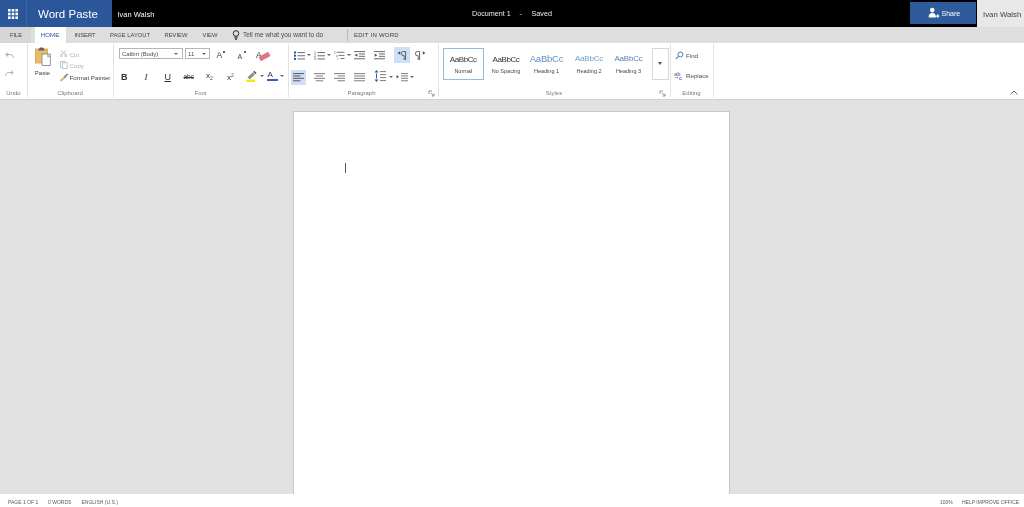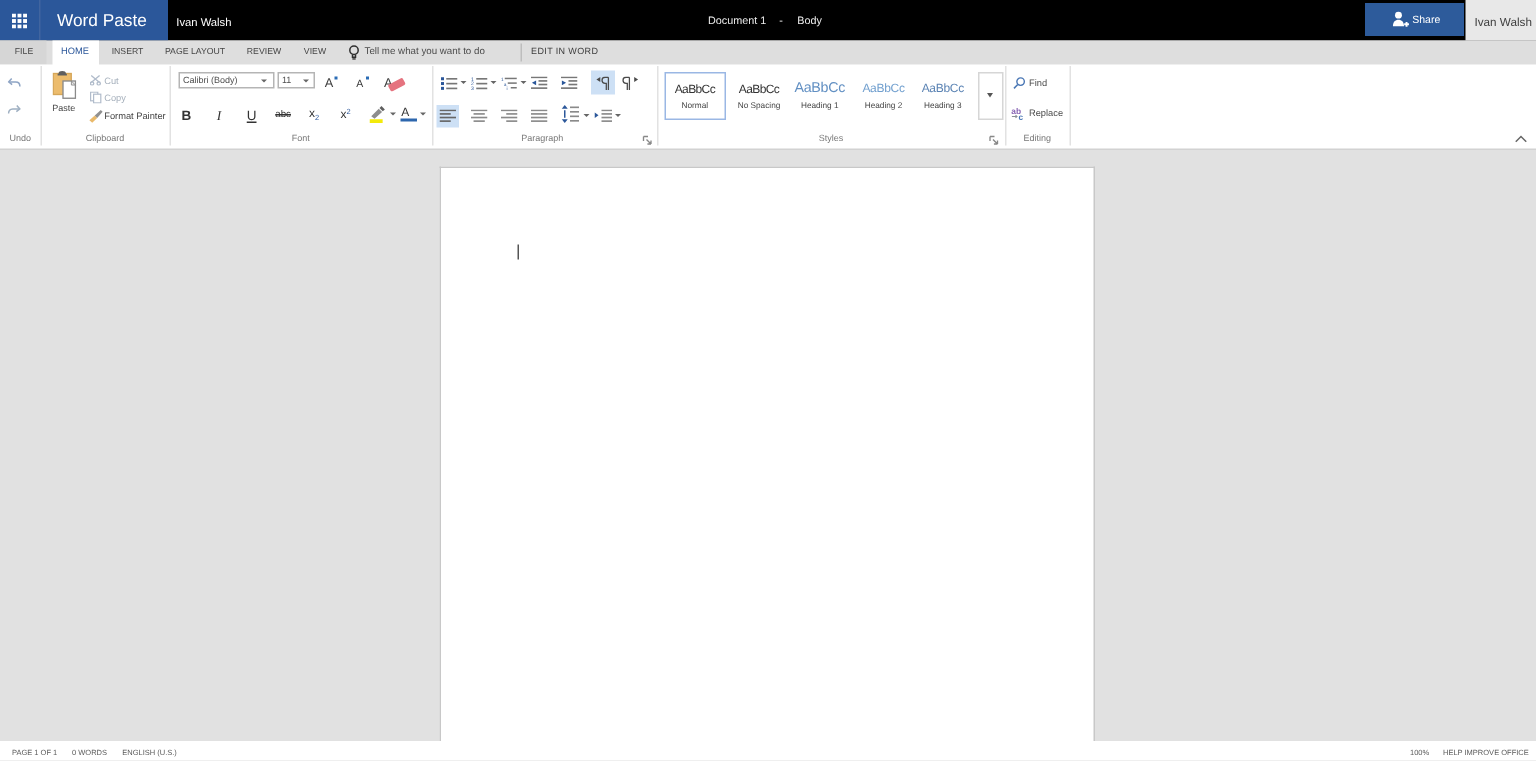--- a/index.html
+++ b/index.html
@@ -32,21 +32,21 @@
         <rect x="7.4" y="3.7" width="2.6" height="2.6" fill="#fff"></rect>
       <rect x="0" y="7.4" width="2.6" height="2.6" fill="#fff"></rect>
         <rect x="3.7" y="7.4" width="2.6" height="2.6" fill="#fff"></rect>
         <rect x="7.4" y="7.4" width="2.6" height="2.6" fill="#fff"></rect>
     </svg>
   </div>
   <div class="abs" style="left:38px;top:8px;font-size:11.5px;line-height:13px;color:#fff;">Word Paste</div>
   <div class="abs" style="left:117.5px;top:10px;font-size:7.5px;line-height:9px;color:#fff;">Ivan Walsh</div>
   <div class="abs" style="left:472px;top:10px;font-size:7.2px;line-height:8px;color:#ededed;">Document 1</div>
   <div class="abs" style="left:519.5px;top:10px;font-size:7.2px;line-height:8px;color:#ededed;">-</div>
-  <div class="abs" style="left:531.5px;top:10px;font-size:7.2px;line-height:8px;color:#ededed;">Body</div>
+  <div class="abs" style="left:531.5px;top:10px;font-size:7.2px;line-height:8px;color:#ededed;">Saved</div>
 
   <div class="abs" style="left:910px;top:2px;width:66px;height:22px;background:#2d5b9b;"></div>
   <div class="abs" style="left:928px;top:7px;">
     <svg width="12" height="12" viewBox="0 0 12 12">
       <circle cx="4.3" cy="3.1" r="2.3" fill="#fff"></circle>
       <path d="M0.6 10.5 C0.6 7.5 2.2 6.1 4.3 6.1 C6.4 6.1 8 7.5 8 10.5 Z" fill="#fff"></path>
       <path d="M8.1 9.2 h3.2 M9.7 7.6 v3.2" stroke="#fff" stroke-width="1.3"></path>
     </svg>
   </div>
   <div class="abs" style="left:941.5px;top:10px;font-size:7px;line-height:8px;color:#fff;">Share</div>

